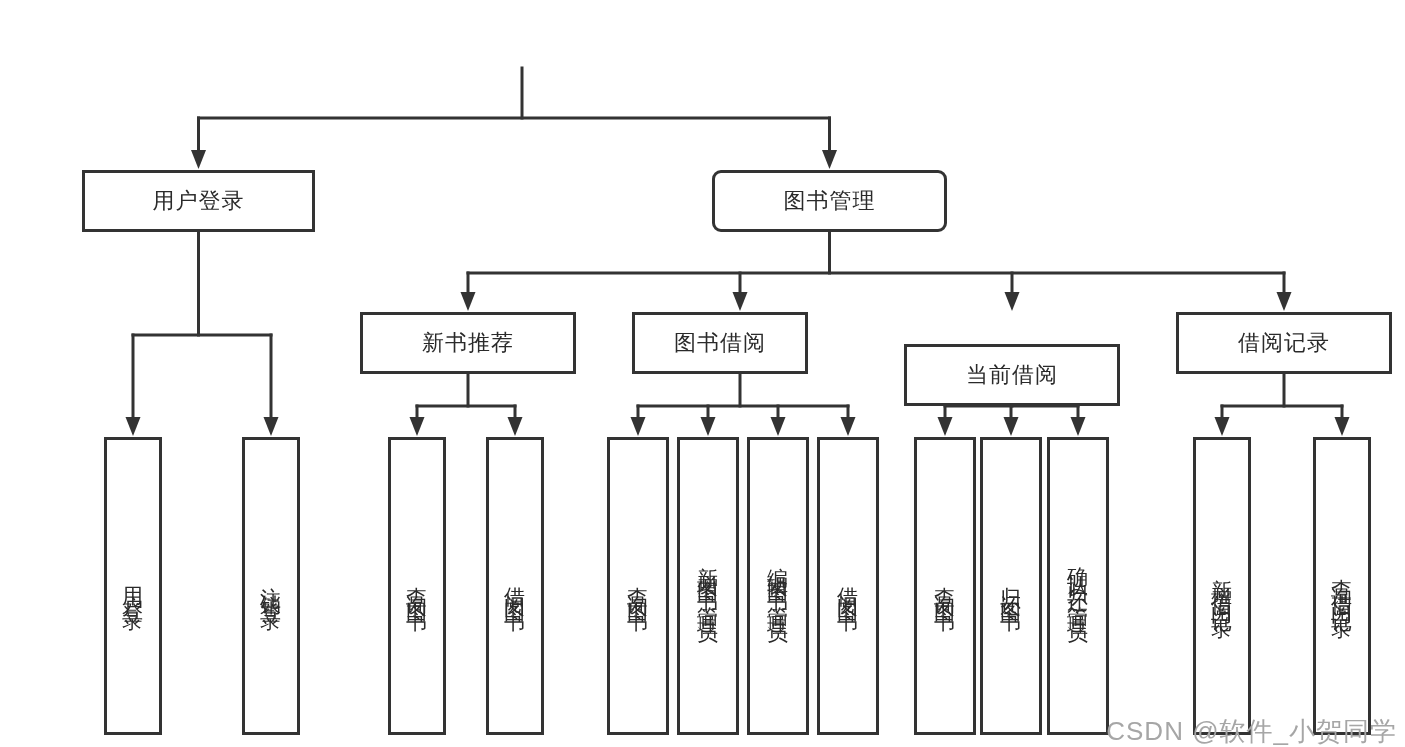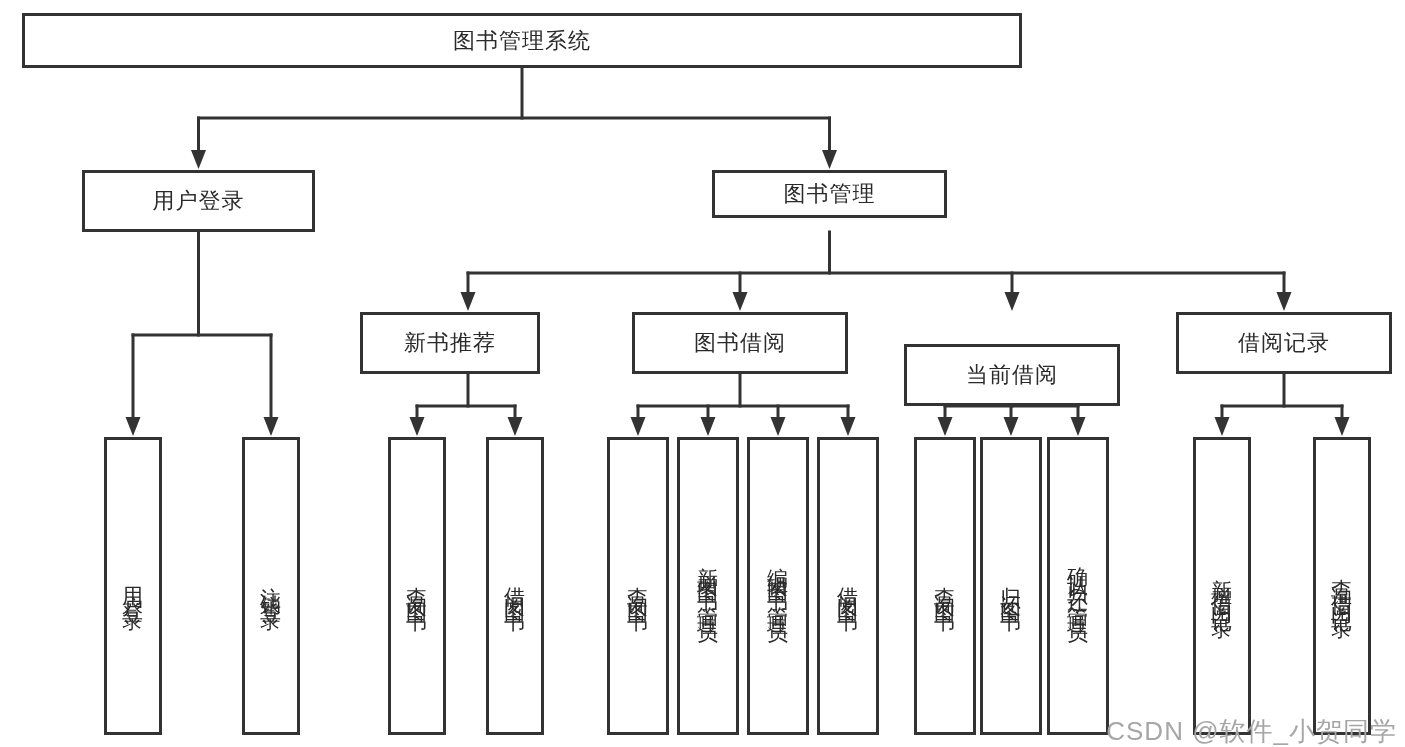--- a/index.html
+++ b/index.html
@@ -15,24 +15,24 @@
   }
   .hbox span{font-size:22px;letter-spacing:1px;white-space:nowrap;}
   .vbox span{
     writing-mode:vertical-rl;text-orientation:mixed;
     font-size:21px;letter-spacing:8px;line-height:1;white-space:nowrap;
   }
   
   .n-root{left:22px;top:13px;width:1000px;height:55px;}
   
   .n-userlogin{left:82px;top:170px;width:233px;height:62px;}
-  .n-bookmgmt{left:712px;top:170px;width:235px;height:48px;}
-  
-  .n-newbook{left:360px;top:312px;width:180px;height:62px;}
-  .n-bookborrow{left:632px;top:312px;width:216px;height:62px;}
+  .n-bookmgmt{left:712px;top:170px;width:235px;height:62px;border-radius:9px;}
+  
+  .n-newbook{left:360px;top:312px;width:216px;height:62px;}
+  .n-bookborrow{left:632px;top:312px;width:176px;height:62px;}
   .n-currentborrow{left:904px;top:312px;width:216px;height:62px;margin-top:32px;}
   .n-borrowrecords{left:1176px;top:312px;width:216px;height:62px;}
   
   .leaf{top:437px;height:298px;}
   .l-g1a{left:104px;width:58px;}
   .l-g1b{left:242px;width:58px;}
   .l-g2a{left:388px;width:58px;}
   .l-g2b{left:486px;width:58px;}
   .l-g3a{left:607px;width:62px;}
   .l-g3b{left:677px;width:62px;}
@@ -122,23 +122,20 @@
     <g fill="none">
       <line x1="1284" y1="374" x2="1284" y2="406"></line>
       <line x1="1222" y1="406" x2="1342" y2="406"></line>
       <line x1="1222" y1="406" x2="1222" y2="420"></line>
       <line x1="1342" y1="406" x2="1342" y2="420"></line>
     </g>
     <polygon stroke="none" points="1214.5,417 1229.5,417 1222,436"></polygon>
     <polygon stroke="none" points="1334.5,417 1349.5,417 1342,436"></polygon>
   </svg>
 
-  <div class="hbox n-root">
-    <span>图书管理系统</span>
-  </div>
 
   <div class="hbox n-userlogin">
     <span>用户登录</span>
   </div>
   <div class="hbox n-bookmgmt">
     <span>图书管理</span>
   </div>
 
   <div class="hbox n-newbook">
     <span>新书推荐</span>

